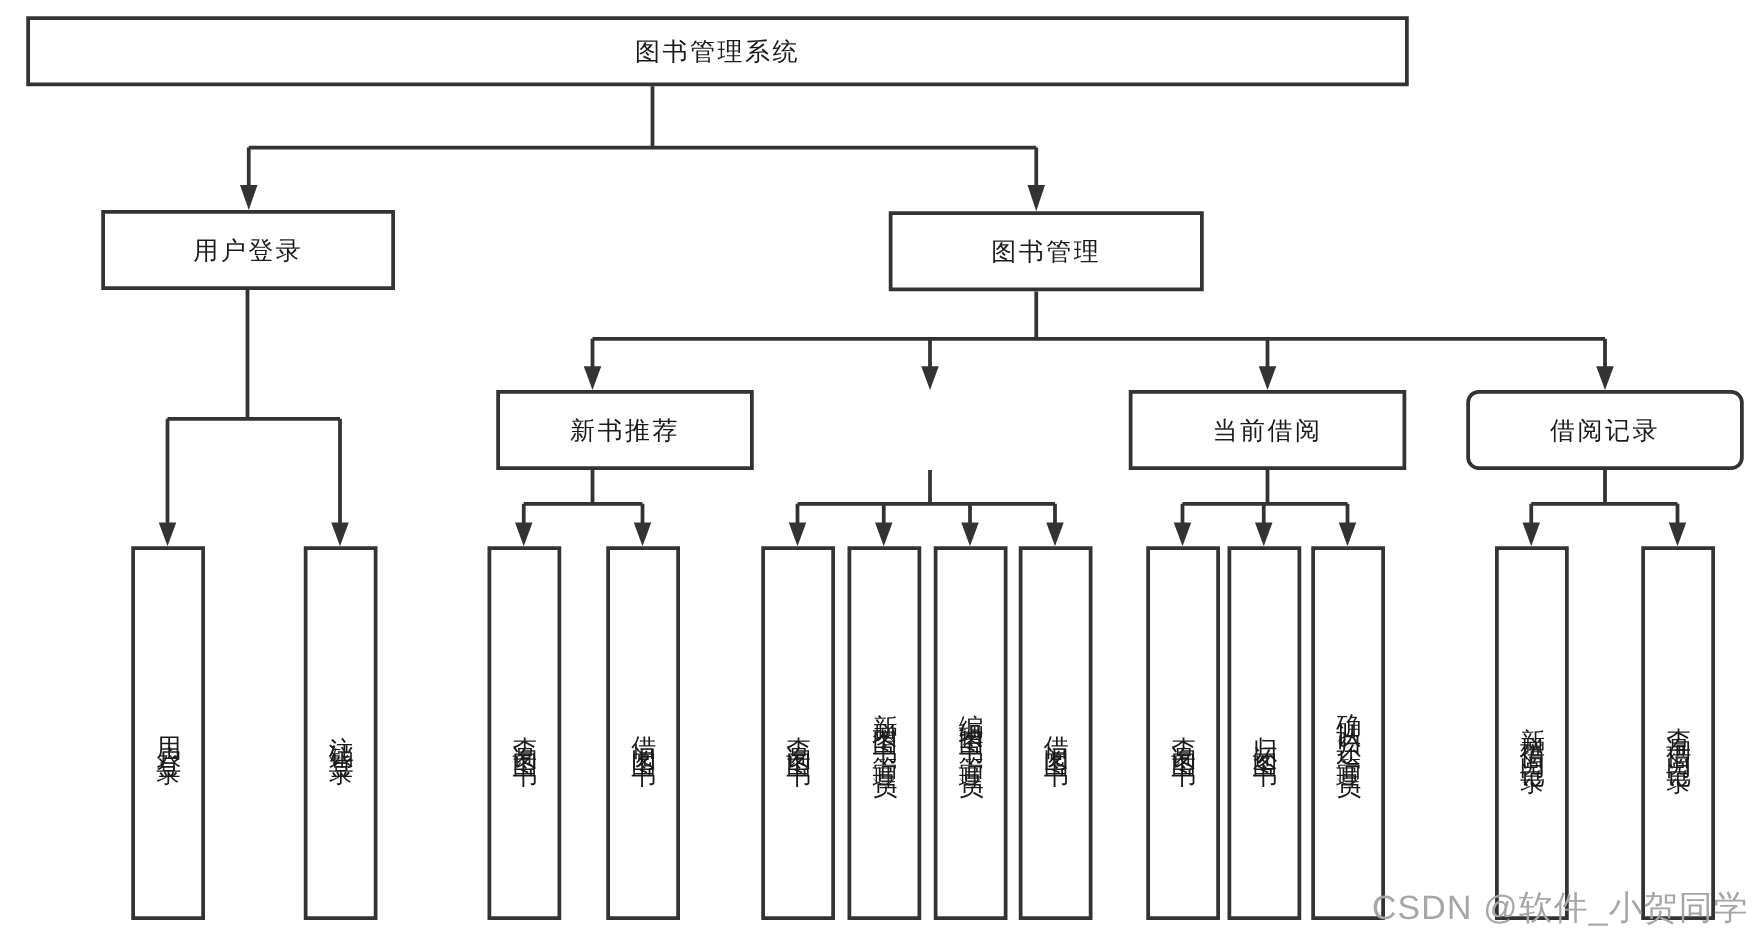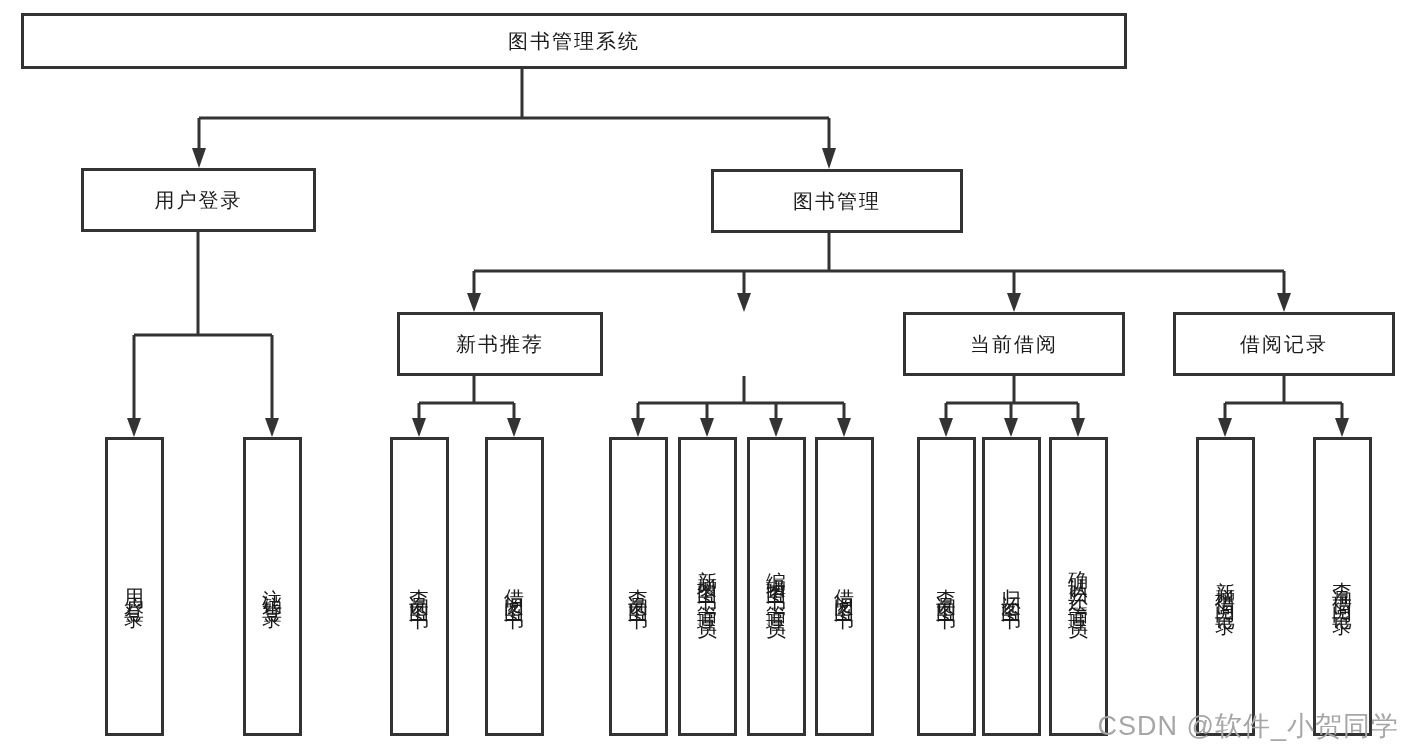--- a/index.html
+++ b/index.html
@@ -47,21 +47,21 @@
     line-height: 1;
     max-height: 288px;
   }
   
   .n-root      { left: 21px;   top: 13px;  width: 1106px; height: 56px; }
   .n-login     { left: 81px;   top: 168px; width: 235px;  height: 64px; }
   .n-bookmgmt  { left: 711px;  top: 169px; width: 252px;  height: 64px; }
   .n-l3-1      { left: 363px;  top: 312px; width: 206px;  height: 64px; margin-left: 34px; }
   .n-l3-2      { left: 633px;  top: 312px; width: 222px;  height: 64px; }
   .n-l3-3      { left: 903px;  top: 312px; width: 222px;  height: 64px; }
-  .n-l3-4      { left: 1173px; top: 312px; width: 222px;  height: 64px; }
+  .n-l3-4      { left: 1173px; top: 312px; width: 222px;  height: 64px; border-radius: 10px; }
   .leaf        { top: 437px;   width: 59px; height: 299px; }
   .lf-1  { left: 105px; }
   .lf-2  { left: 243px; }
   .lf-3  { left: 390px; }
   .lf-4  { left: 485px; }
   .lf-5  { left: 609px; }
   .lf-6  { left: 678px; }
   .lf-7  { left: 747px; }
   .lf-8  { left: 815px; }
   .lf-9  { left: 917px; }

